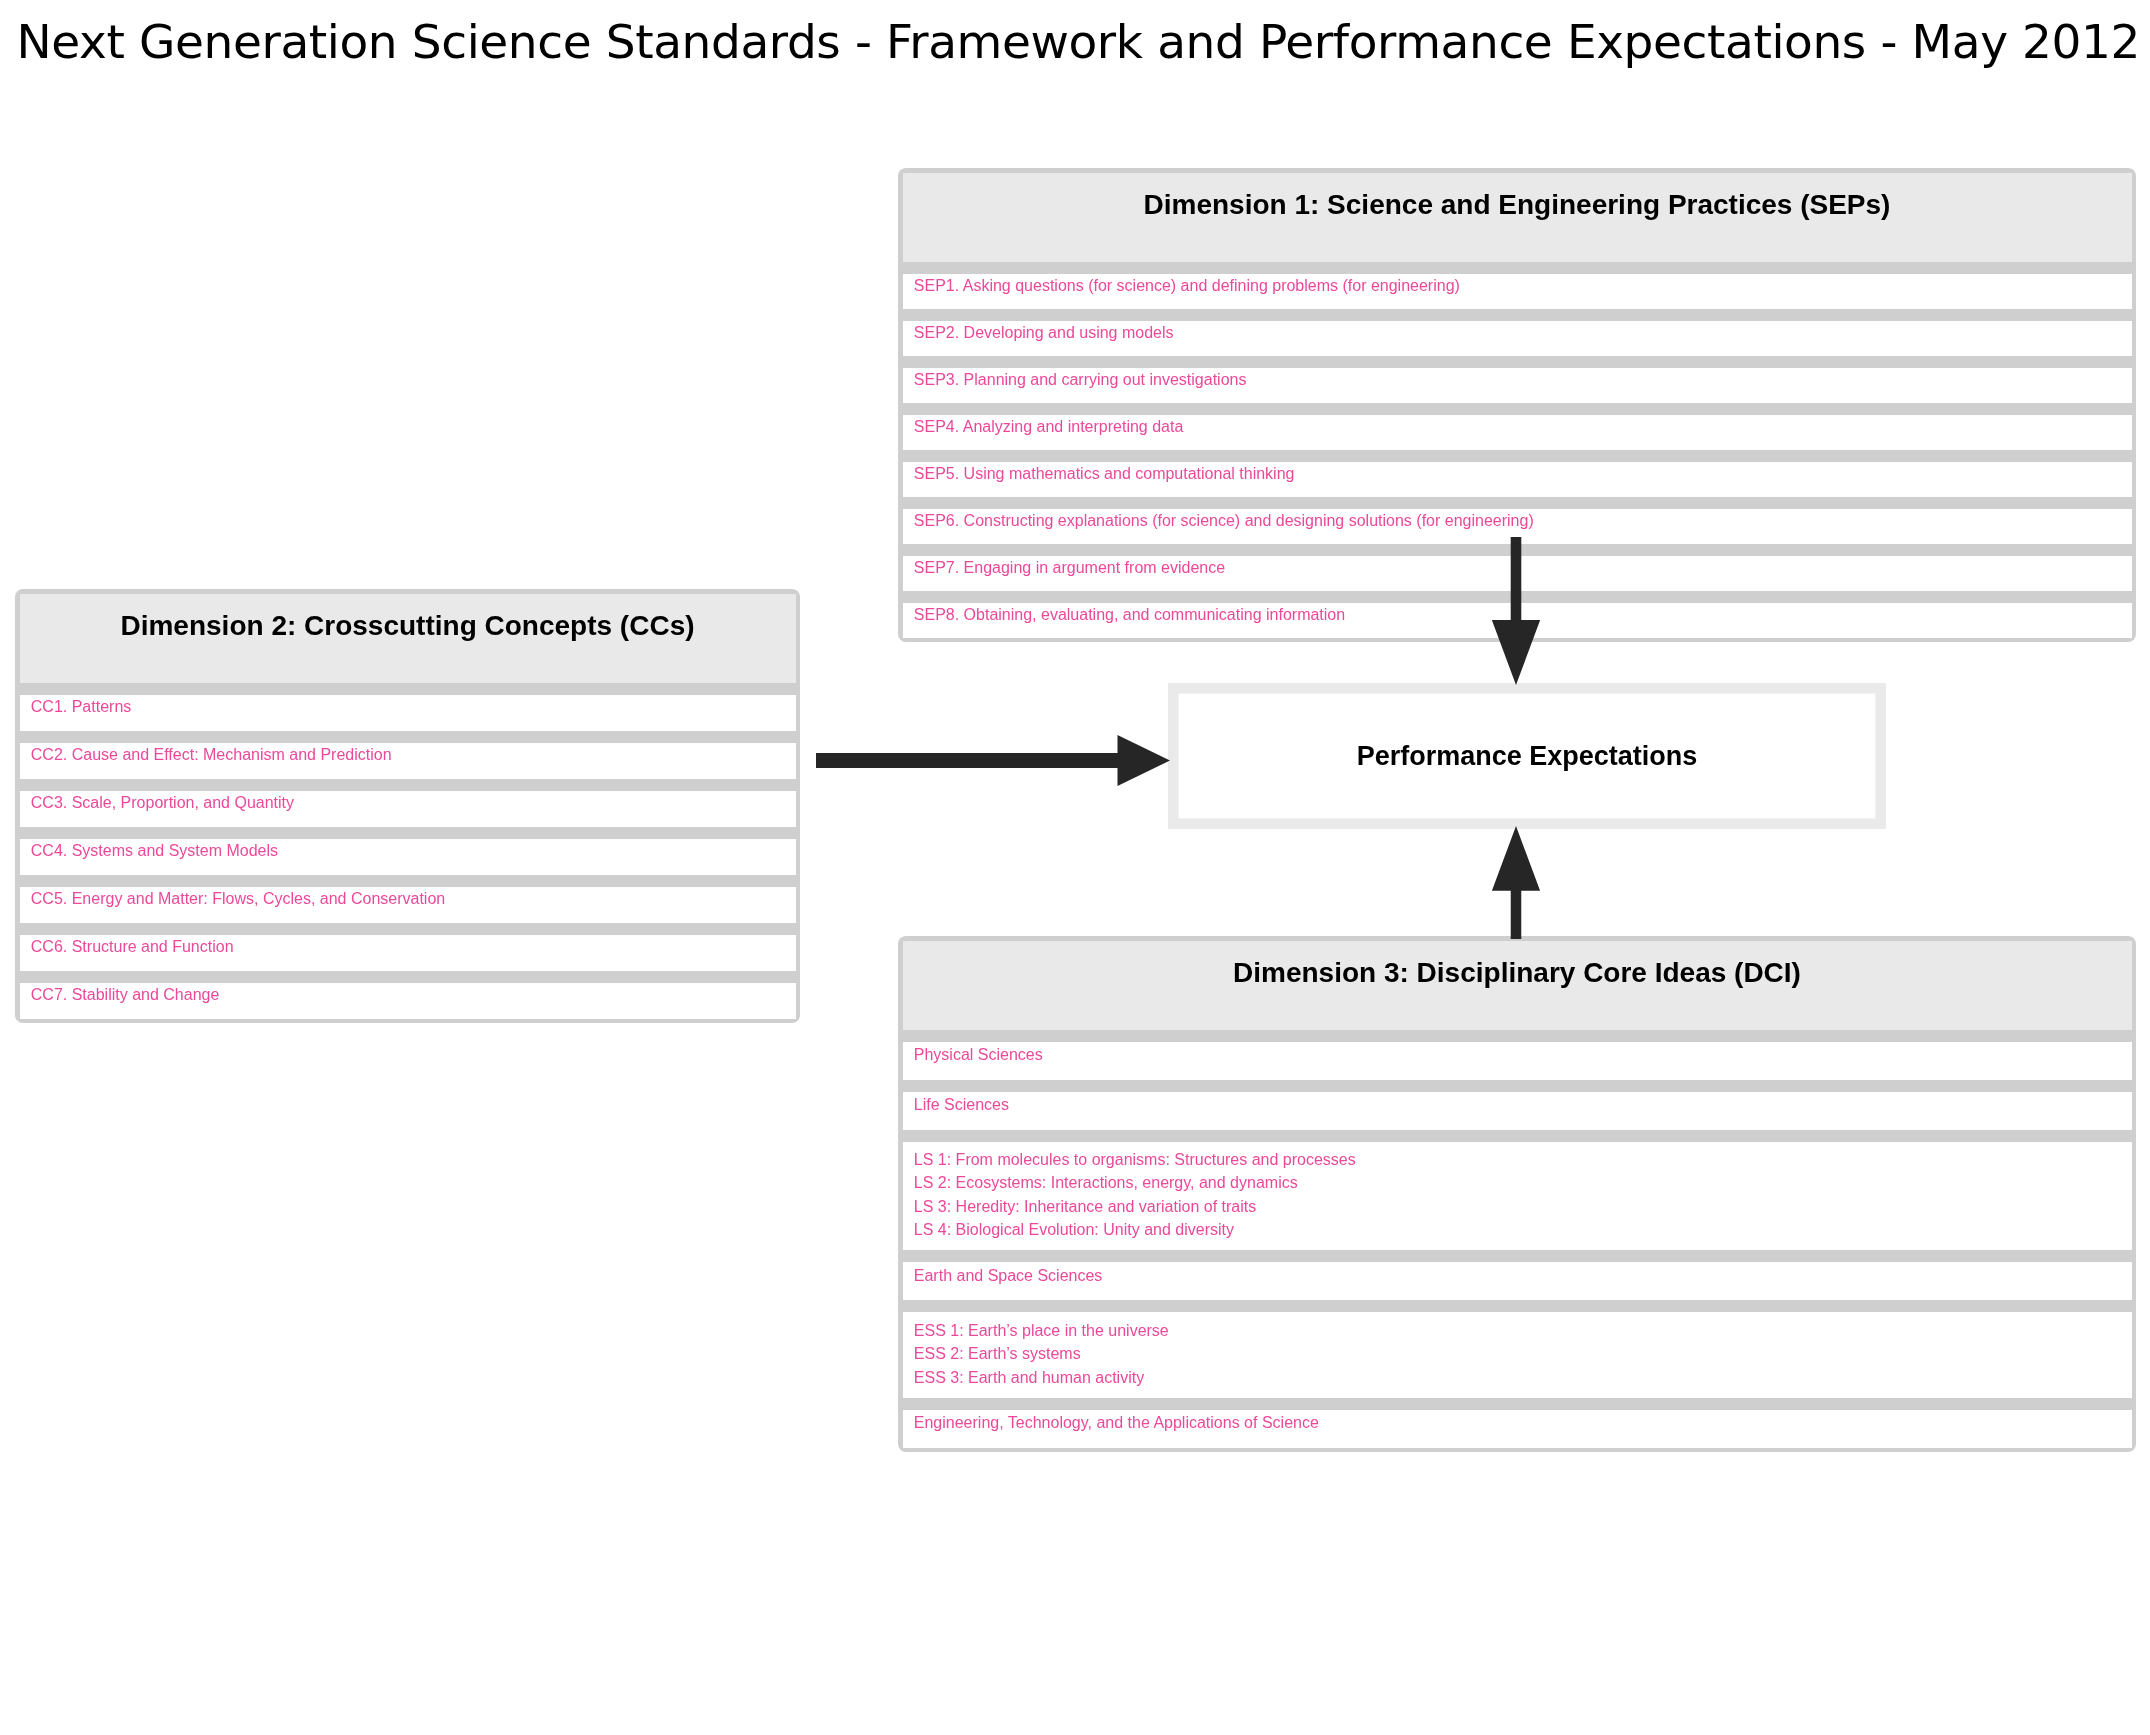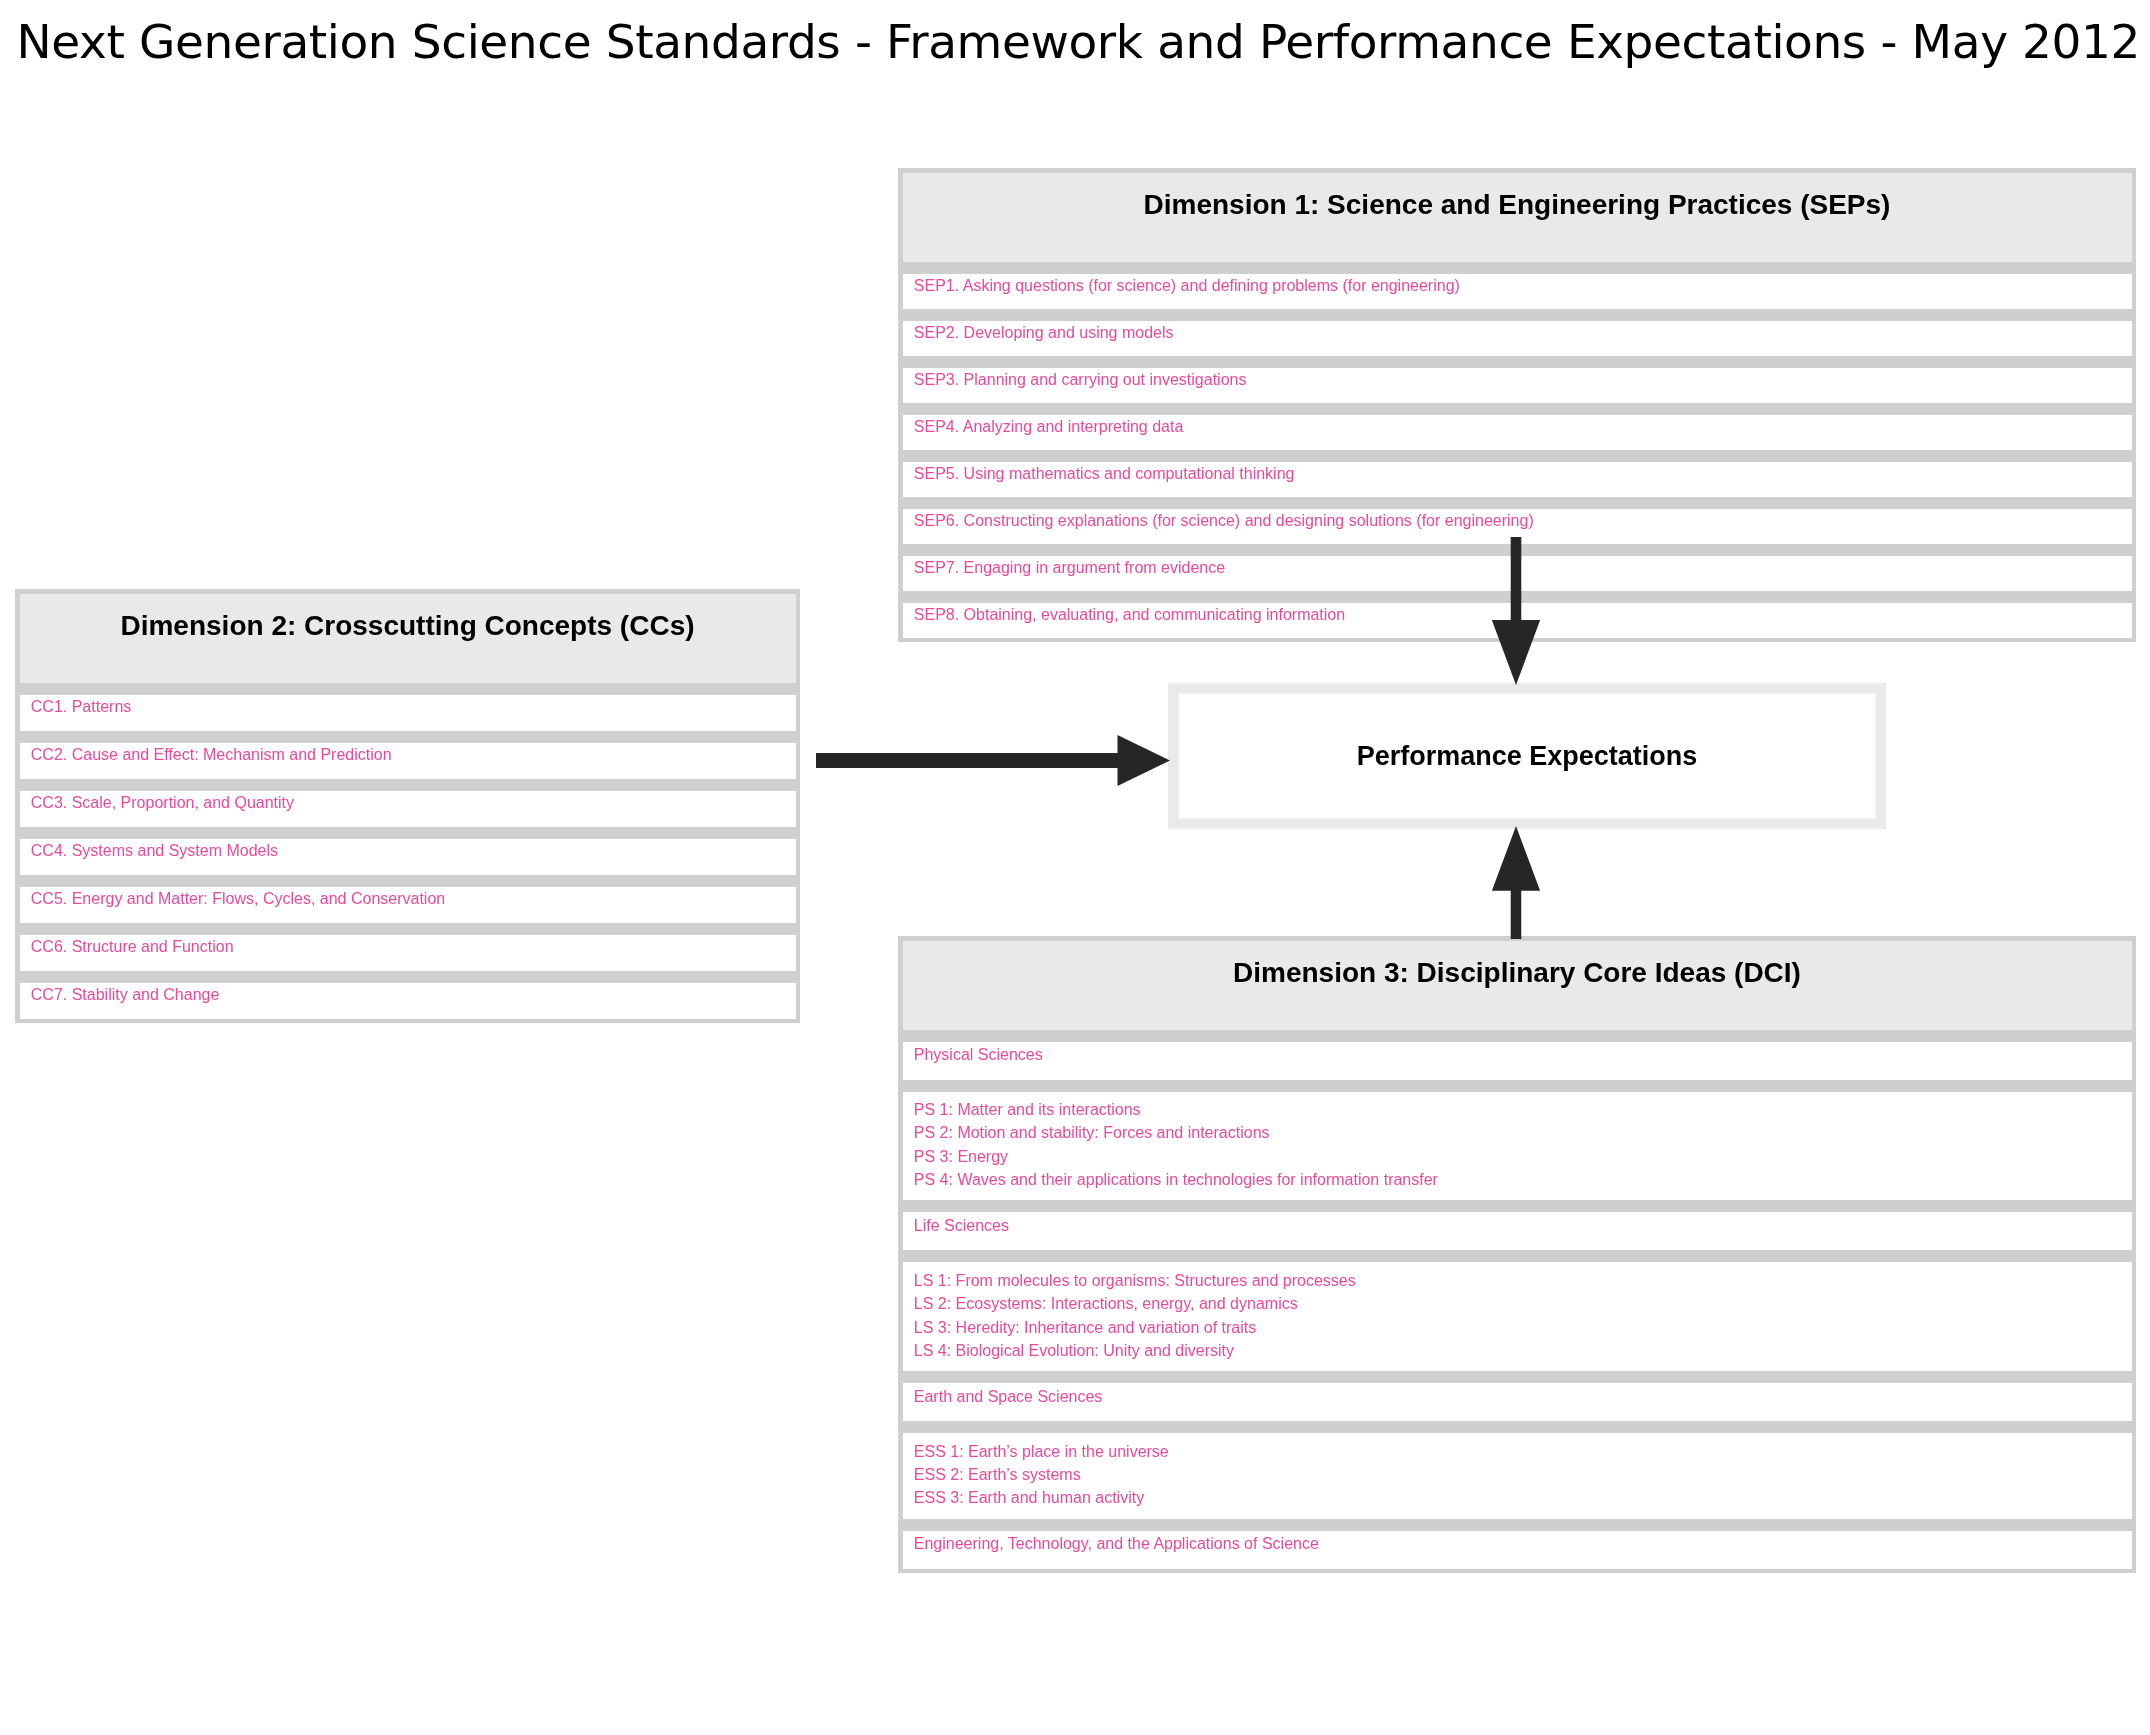--- a/index.html
+++ b/index.html
@@ -9,21 +9,21 @@
     -webkit-font-smoothing:antialiased;
   }
   #page-title{
     position:absolute;left:16.6px;top:13.6px;
     font-family:"DejaVu Sans","Liberation Sans",sans-serif;
     font-size:47px;font-weight:400;color:#000;letter-spacing:-0.4px;
     white-space:nowrap;
   }
 
   
-  .dimbox{position:absolute;background:#cfcfcf;padding:4.5px;box-sizing:border-box;}
+  .dimbox{position:absolute;background:#cfcfcf;padding:4.5px;box-sizing:border-box;border-radius:8px;}
   .dim-header{
     background:#e9e9e9;box-sizing:border-box;width:100%;
     display:flex;align-items:flex-start;justify-content:center;
   }
   .dim-header span{
     font-size:28px;font-weight:bold;color:#000;
     padding-top:16.6px;text-align:center;line-height:1.15;
   }
   .rowstack{width:100%;}
   .drow{
@@ -102,26 +102,20 @@
   </div>
 </div>
 
 <div class="dimbox" id="dci-box">
   <div class="dim-header">
     <span>Dimension 3: Disciplinary Core Ideas (DCI)</span>
   </div>
   <div class="rowstack">
 
     <div class="drow cat">Physical Sciences</div>
-    <div class="drow multi">
-      <span class="ln">PS 1: Matter and its interactions</span>
-      <span class="ln">PS 2: Motion and stability: Forces and interactions</span>
-      <span class="ln">PS 3: Energy</span>
-      <span class="ln">PS 4: Waves and their applications in technologies for information transfer</span>
-    </div>
 
     <div class="drow cat">Life Sciences</div>
     <div class="drow multi">
       <span class="ln">LS 1: From molecules to organisms: Structures and processes</span>
       <span class="ln">LS 2: Ecosystems: Interactions, energy, and dynamics</span>
       <span class="ln">LS 3: Heredity: Inheritance and variation of traits</span>
       <span class="ln">LS 4: Biological Evolution: Unity and diversity</span>
     </div>
 
     <div class="drow cat">Earth and Space Sciences</div>

